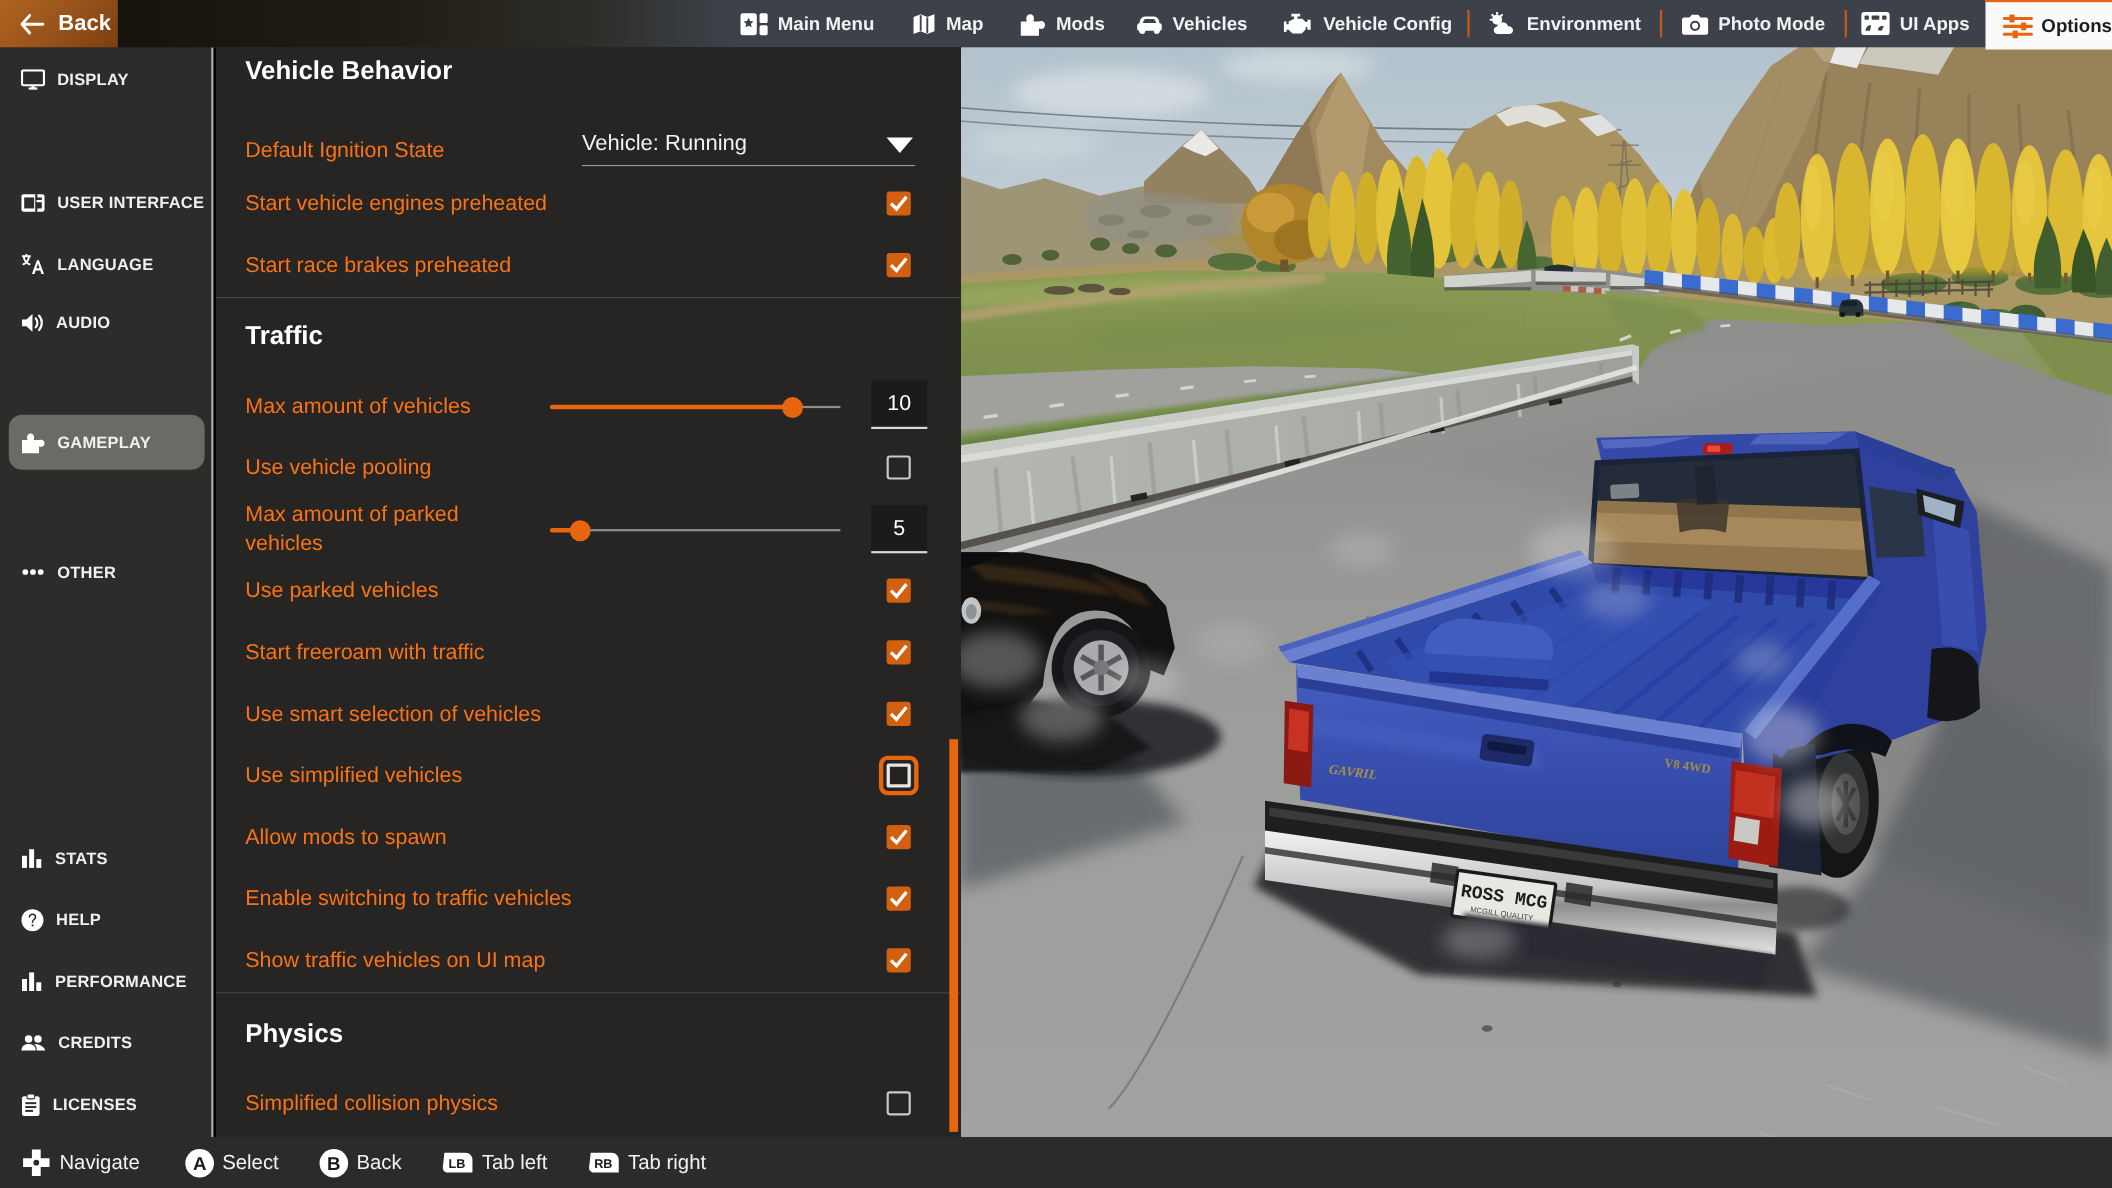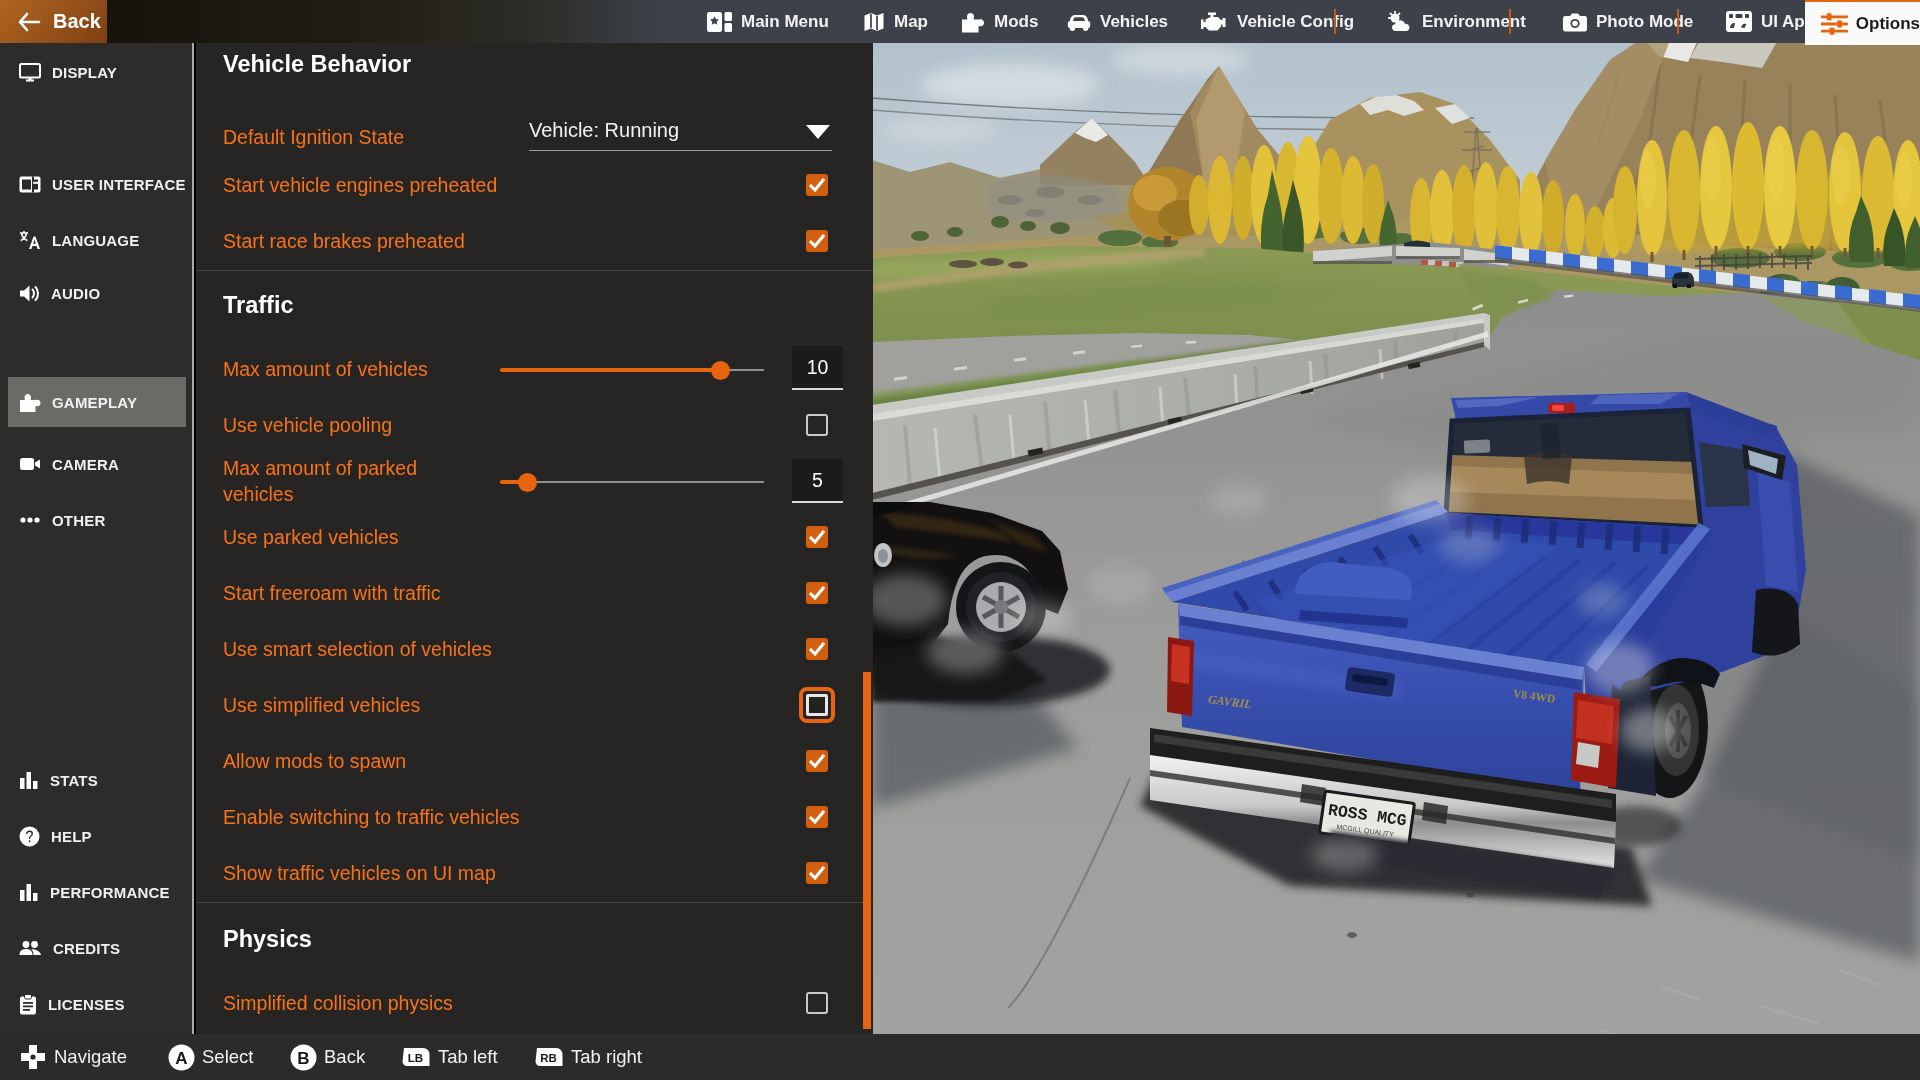--- a/index.html
+++ b/index.html
@@ -9,34 +9,34 @@
 
   
   #topbar { position:absolute; left:0; top:0; width:1920px; height:43px; background:#3d424a; z-index:30; }
   #topbar .shade { position:absolute; left:107px; top:0; width:560px; height:43px;
      background:linear-gradient(90deg,#16130d 0%,#211d14 45%,#2c2c26 75%,#3d424a 100%); }
   #backbtn { position:absolute; left:0; top:0; width:107px; height:43px;
      background:linear-gradient(135deg,#b06420 0%,#96511a 55%,#7c3f10 100%);
      color:#fff; font-size:20px; font-weight:bold; display:flex; align-items:center; z-index:31; }
   #backbtn svg { margin:0 12px 0 17px; }
   .tmenu { position:absolute; top:0; height:43px; display:flex; align-items:center; color:#f2f2f2;
-     font-size:17px; font-weight:bold; z-index:31; white-space:nowrap;margin-left:34px; }
+     font-size:17px; font-weight:bold; z-index:31; white-space:nowrap; }
   .tmenu svg { margin-right:9px; }
   .tsep { position:absolute; top:9px; width:2px; height:25px; background:#c65a14; z-index:31; }
   #optionstab { position:absolute; left:1805px; top:0; width:115px; height:45px; background:#fafafa;
      border-top:2px solid #e8650f; display:flex; align-items:center; color:#1c1c1c; font-size:17px; font-weight:bold; z-index:32; }
   #optionstab svg { margin:0 8px 0 16px; }
 
   
   #sidebar { position:absolute; left:0; top:43px; width:194px; height:993px; background:#2d2c2a; z-index:20;text-align:center; }
   #sidebar .vline { position:absolute; right:0; top:0; width:2px; height:993px; background:#a8a8a6; }
   .sitem { position:absolute; left:0; width:190px; height:44px; display:flex; align-items:center;
      color:#f0f0f0; font-size:15px; font-weight:bold; letter-spacing:.2px; }
   .sitem svg { margin:0 11px 0 19px; flex:none; }
-  .sitem.active { left:8px; width:178px; background:#6b6a67; border-radius:0; }
+  .sitem.active { left:8px; width:178px; background:#6b6a67; border-radius:12px; }
   .sitem.active svg { margin-left:11px; }
 
   
   #panel { position:absolute; left:196px; top:43px; width:677px; height:993px; background:#262523; z-index:20; }
   .phead { position:absolute; left:27px; color:#fff; font-size:23.5px; font-weight:bold; }
   .plabel { position:absolute; left:27px; color:#f97316; font-size:19.5px; }
   .psep { position:absolute; left:0; width:677px; height:1px; background:#454442; }
   .cb { position:absolute; left:610px; width:22px; height:22px; border-radius:3px; }
   .cb.on { background:#d2600f; }
   .cb.off { border:2px solid #c9c9c9; }
@@ -653,24 +653,20 @@
           <path d="M1 3 L9 3 M5 1 L5 3 M2.5 3 C3 6.5 5.5 9.5 8.5 10.5 M7.5 3 C7 6.5 4.5 9.5 1.5 10.5" stroke="#fff" stroke-width="1.7" fill="none"></path>
           <path d="M10 19 L14.6 6.5 L16.4 6.5 L21 19 L18.6 19 L17.6 16 L13.4 16 L12.4 19 Z M14.1 13.8 L16.9 13.8 L15.5 9.6 Z" fill="#fff"></path>
         </svg>LANGUAGE</div>
   <div class="sitem" style="top:228px"><svg width="21" height="19" viewBox="0 0 21 19">
           <path d="M1 6.5 L5 6.5 L10.5 1.5 L10.5 17.5 L5 12.5 L1 12.5 Z" fill="#fff"></path>
           <path d="M13.5 5.5 C15.5 7.5 15.5 11.5 13.5 13.5 M16.5 3 C19.8 6.2 19.8 12.8 16.5 16" stroke="#fff" stroke-width="2" fill="none" stroke-linecap="round"></path>
         </svg>AUDIO</div>
   <div class="sitem active" style="top:334px; height:50px"><svg width="22" height="21" viewBox="0 0 22 21">
           <path d="M1 8 L6 8 C4.6 4 6.8 2 8.8 2 C10.8 2 13 4 11.6 8 L16.5 8 C20 6.8 21.5 9 21.5 11 C21.5 13 20 15.2 16.5 14 L16.5 20 L1 20 Z" fill="#fff"></path>
         </svg>GAMEPLAY</div>
-  <div class="sitem" style="top:399px"><svg width="22" height="16" viewBox="0 0 22 16">
-          <rect x="1" y="2" width="14" height="12" rx="2.5" fill="#fff"></rect>
-          <path d="M16 6.5 L21 3.5 L21 12.5 L16 9.5 Z" fill="#fff"></path>
-        </svg>CAMERA</div>
   <div class="sitem" style="top:455px"><svg width="22" height="6" viewBox="0 0 22 6">
           <circle cx="4" cy="3" r="2.6" fill="#fff"></circle>
           <circle cx="11" cy="3" r="2.6" fill="#fff"></circle>
           <circle cx="18" cy="3" r="2.6" fill="#fff"></circle>
         </svg>OTHER</div>
   <div class="sitem" style="top:715px"><svg width="20" height="18" viewBox="0 0 20 18">
           <rect x="1" y="7" width="4.5" height="11" fill="#fff"></rect>
           <rect x="7.5" y="1" width="4.5" height="17" fill="#fff"></rect>
           <rect x="14" y="10" width="4.5" height="8" fill="#fff"></rect>
         </svg>STATS</div>

